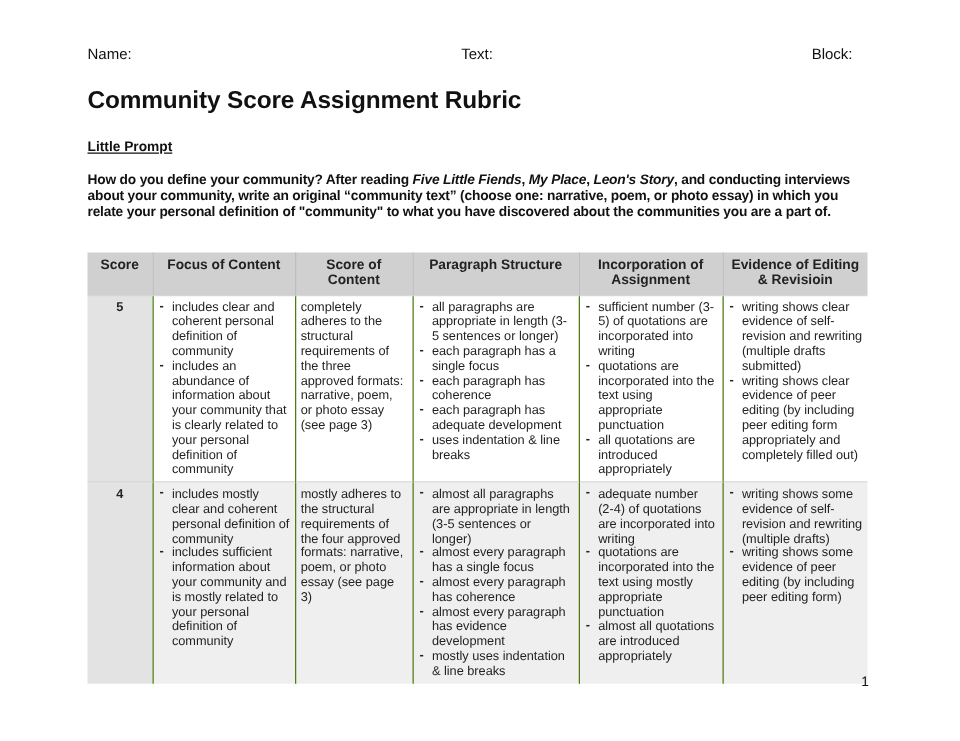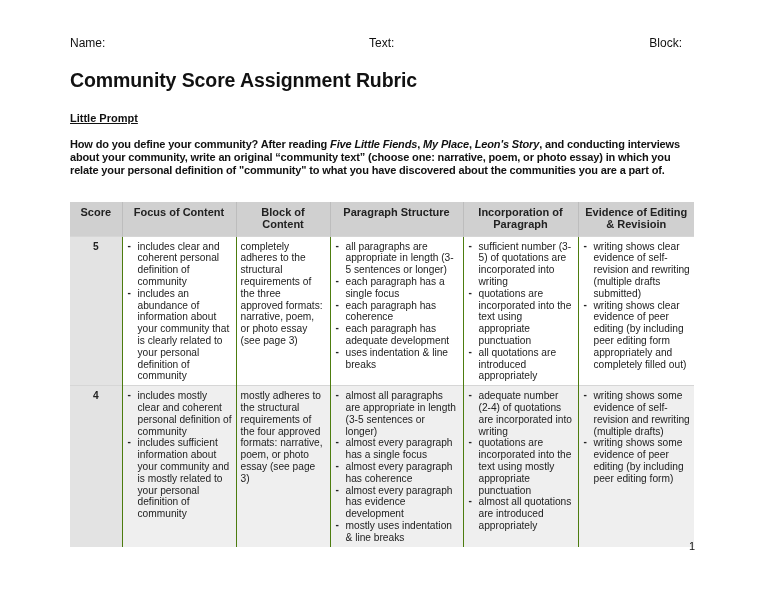--- a/index.html
+++ b/index.html
@@ -61,23 +61,23 @@
       <col style="width:114px">
       <col style="width:94px">
       <col style="width:133px">
       <col style="width:115px">
       <col style="width:116px">
   </colgroup>
   <thead>
     <tr>
       <th>Score</th>
       <th>Focus of Content</th>
-      <th>Block of Content</th>
+      <th>Score of Content</th>
       <th>Paragraph Structure</th>
-      <th>Incorporation of Paragraph</th>
+      <th>Incorporation of Assignment</th>
       <th>Evidence of Editing &amp; Revisioin</th>
     </tr>
   </thead>
   <tbody>
     <tr class="row-5">
       <td class="score">5</td>
       <td>
         <ul class="bullets">
           <li>includes clear and coherent personal definition of community</li>
           <li>includes an abundance of information about your community that is clearly related to your personal definition of community</li>

